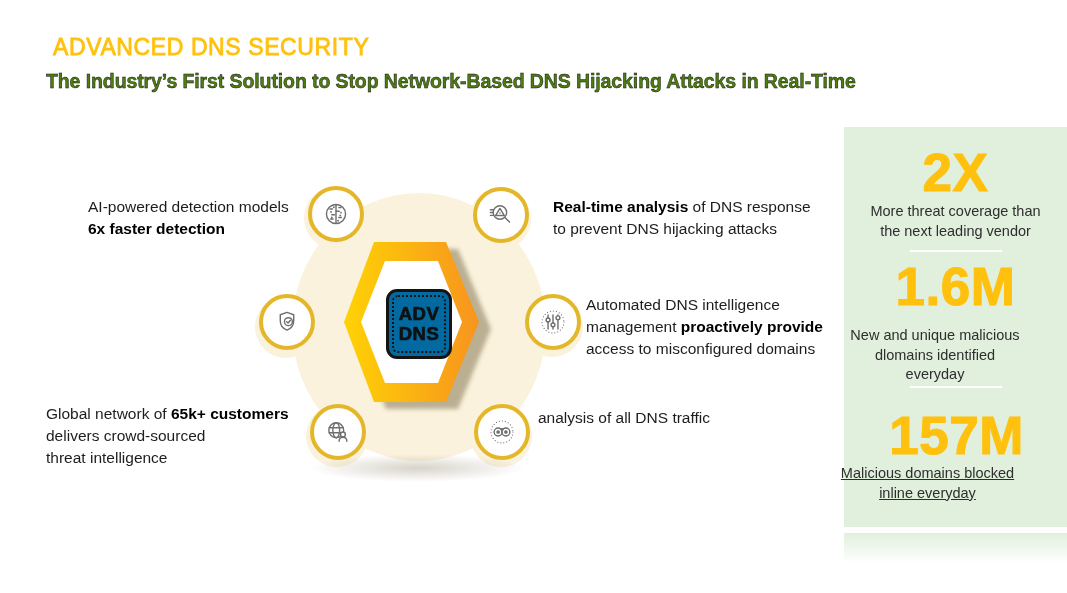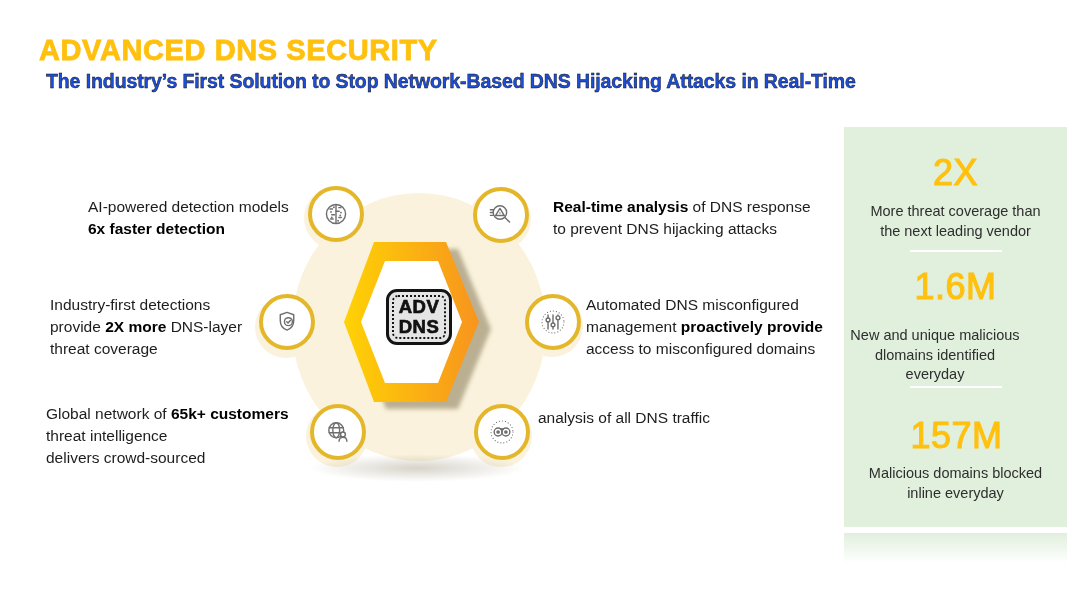--- a/index.html
+++ b/index.html
@@ -3,51 +3,51 @@
 <meta charset="utf-8">
 <style>
   :root{
     --yellow:#FFC10E; --green:#E1EFDD; --ring:#E4B72B; --cream:#FAF2DC;
     --icon-gray:#6E6E6E; --ink:#161616; --hexStart:#FFD205; --hexEnd:#F7941E;
   }
   html,body{margin:0;padding:0;background:#fff;}
   #stage{position:relative;width:1067px;height:593px;background:#fff;overflow:hidden;
          font-family:"Liberation Sans", sans-serif;color:var(--ink);}
   
-  .title{position:absolute;left:39px;top:34px;font-size:29px;font-weight:700;
+  .title{position:absolute;left:53px;top:34px;font-size:23px;font-weight:400;
          letter-spacing:.6px;color:var(--yellow);-webkit-text-stroke:.8px var(--yellow);white-space:nowrap;}
   .subtitle{position:absolute;left:46px;top:70px;font-size:19.5px;font-weight:700;
-         color:#1d4ed8;-webkit-text-stroke:.45px #111;letter-spacing:-0.1px;white-space:nowrap;}
+         color:#4d7c0f;-webkit-text-stroke:.45px #111;letter-spacing:-0.1px;white-space:nowrap;}
   
   .pale-circle{position:absolute;left:292px;top:193px;width:254px;height:268px;border-radius:50%;
          background:var(--cream);}
   .halo{position:absolute;width:62px;height:62px;border-radius:50%;background:var(--cream);}
   .reflection{position:absolute;left:308px;top:454px;width:218px;height:28px;border-radius:50%;
          background:radial-gradient(ellipse at center, rgba(150,140,115,.38), rgba(150,140,115,0) 70%);}
   .hexsvg{position:absolute;left:330px;top:232px;}
-  .chip{position:absolute;left:386px;top:289px;width:66px;height:56px;background:#e5e5e5;
+  .chip{position:absolute;left:386px;top:289px;width:66px;height:70px;background:#0369a1;
         border:3px solid #141414;border-radius:11px;box-sizing:border-box;}
   .chip-inner{position:absolute;inset:3px;border:2px dotted #141414;border-radius:6px;
         display:flex;flex-direction:column;align-items:center;justify-content:center;}
   .chip-line{font-size:18.5px;line-height:20px;font-weight:700;-webkit-text-stroke:.7px #111;
         letter-spacing:.5px;color:#111;}
   
   .node{position:absolute;width:48px;height:48px;border-radius:50%;background:#fff;
         border:4px solid var(--ring);box-sizing:content-box;display:flex;align-items:center;justify-content:center;}
   .node svg{display:block;}
   
   .callout{position:absolute;font-size:15.5px;line-height:22px;color:#1d1d1d;}
   .callout .c-line{white-space:nowrap;}
   .callout .b{font-weight:700;color:#000;}
   
   .panel{position:absolute;left:844px;top:127px;width:223px;height:400px;background:var(--green);}
   .panel-fade{position:absolute;left:844px;top:533px;width:223px;height:30px;
         background:linear-gradient(to bottom, var(--green), rgba(225,239,221,0));}
   .stat{position:absolute;left:0;width:100%;text-align:center;}
-  .stat-value{font-size:36px;font-weight:400;color:var(--yellow);-webkit-text-stroke:1.1px var(--yellow);
+  .stat-value{font-size:53px;font-weight:700;color:var(--yellow);-webkit-text-stroke:1.1px var(--yellow);
         letter-spacing:.5px;line-height:46px;}
   .stat-caption{position:absolute;left:0;width:100%;text-align:center;font-size:14.5px;line-height:19.5px;
         color:#2e2e2e;white-space:pre-line;}
   .divider{position:absolute;left:910px;width:92px;height:2px;background:rgba(255,255,255,.95);}
 </style>
 </head>
 <body>
 
 <div id="stage">
 
@@ -142,36 +142,31 @@
       <circle cx="18.5" cy="24" r="2.6" fill="#6E6E6E" stroke="none"></circle>
       <circle cx="29.5" cy="24" r="2.6" fill="#6E6E6E" stroke="none"></circle>
       <path d="M22 20.3c1.3-1.2 2.7-1.2 4 0"></path>
     </svg>
   </div>
 
   <div class="callout" style="left:88px;top:196px;">
       <div class="c-line"><span>AI-powered detection models</span></div>
       <div class="c-line"><span class="b">6x faster detection</span></div>
     </div>
-  <div class="callout" style="left:50px;top:294px;">
-      <div class="c-line"><span>Industry-first detections</span></div>
-      <div class="c-line"><span>provide </span><span class="b">2X more</span><span> DNS-layer</span></div>
-      <div class="c-line"><span>threat coverage</span></div>
-    </div>
   <div class="callout" style="left:46px;top:403px;">
       <div class="c-line"><span>Global network of </span><span class="b">65k+ customers</span></div>
+      <div class="c-line"><span>delivers crowd-sourced</span></div>
       <div class="c-line"><span>threat intelligence</span></div>
-      <div class="c-line"><span>delivers crowd-sourced</span></div>
     </div>
   <div class="callout" style="left:538px;top:196px;margin-left:15px;">
       <div class="c-line"><span class="b">Real-time analysis</span><span> of DNS response</span></div>
       <div class="c-line"><span>to prevent DNS hijacking attacks</span></div>
     </div>
   <div class="callout" style="left:586px;top:294px;">
-      <div class="c-line"><span>Automated DNS misconfigured</span></div>
+      <div class="c-line"><span>Automated DNS intelligence</span></div>
       <div class="c-line"><span>management </span><span class="b">proactively provide</span></div>
       <div class="c-line"><span>access to misconfigured domains</span></div>
     </div>
   <div class="callout" style="left:538px;top:407px;">
       <div class="c-line"><span>analysis of all DNS traffic</span></div>
     </div>
 
   <div class="panel"></div>
   <div class="panel-fade"></div>
 
@@ -185,16 +180,16 @@
   <div class="stat" style="top: 264px; left: 844px; width: 223px;">
     <span class="stat-value">1.6M</span>
   </div>
   <div class="stat-caption" style="top: 326px; left: 844px; width: 182px;">New and unique malicious
 dlomains identified everyday</div>
   <div class="divider" style="top:386px;"></div>
 
   <div class="stat" style="top: 413px; left: 844px; width: 225px;">
     <span class="stat-value">157M</span>
   </div>
-  <div class="stat-caption" style="top: 464px; left: 844px; width: 223px;">Malicious domains blocked
+  <div class="stat-caption" style="top: 464px; left: 816px; width: 223px; text-decoration: underline;">Malicious domains blocked
 inline everyday</div>
 
 </div>
 
 </body></html>

